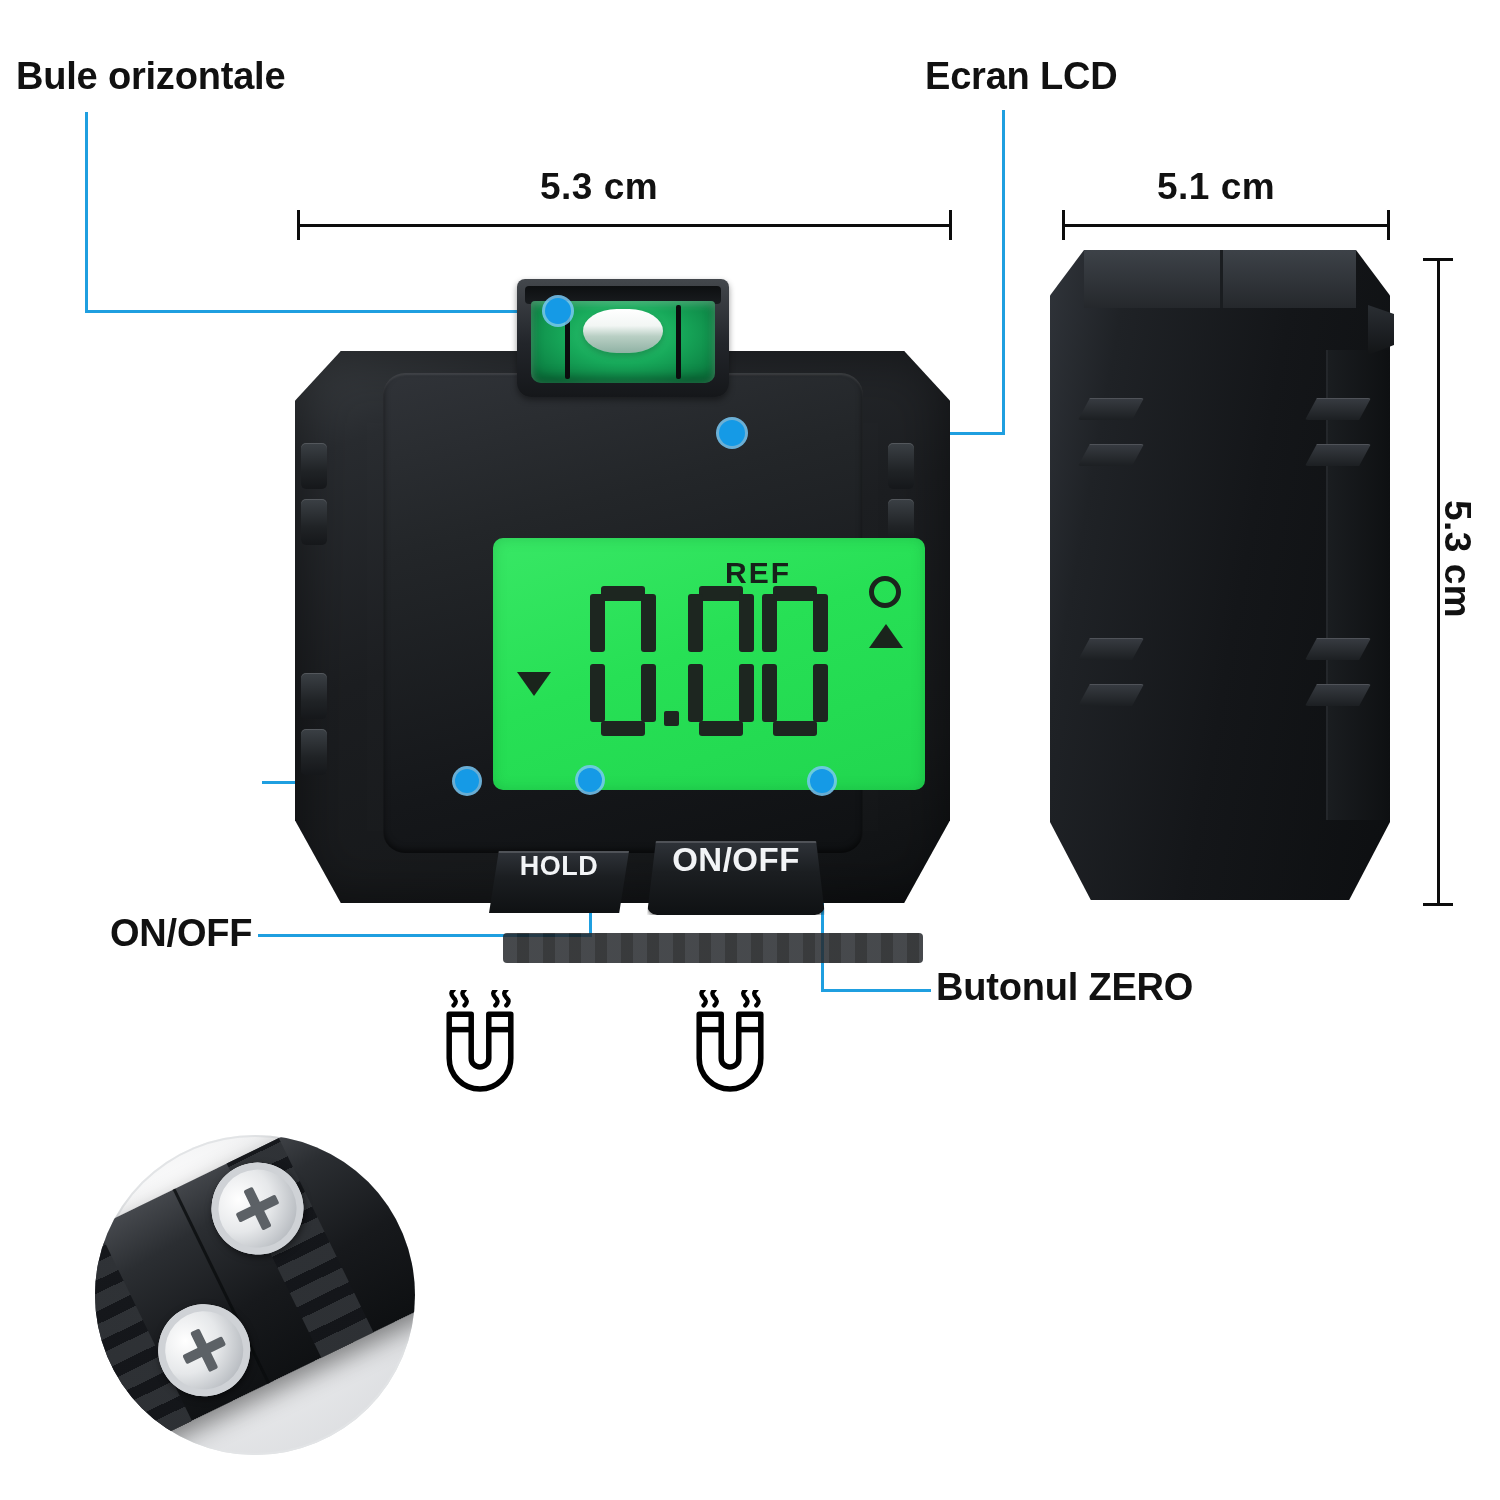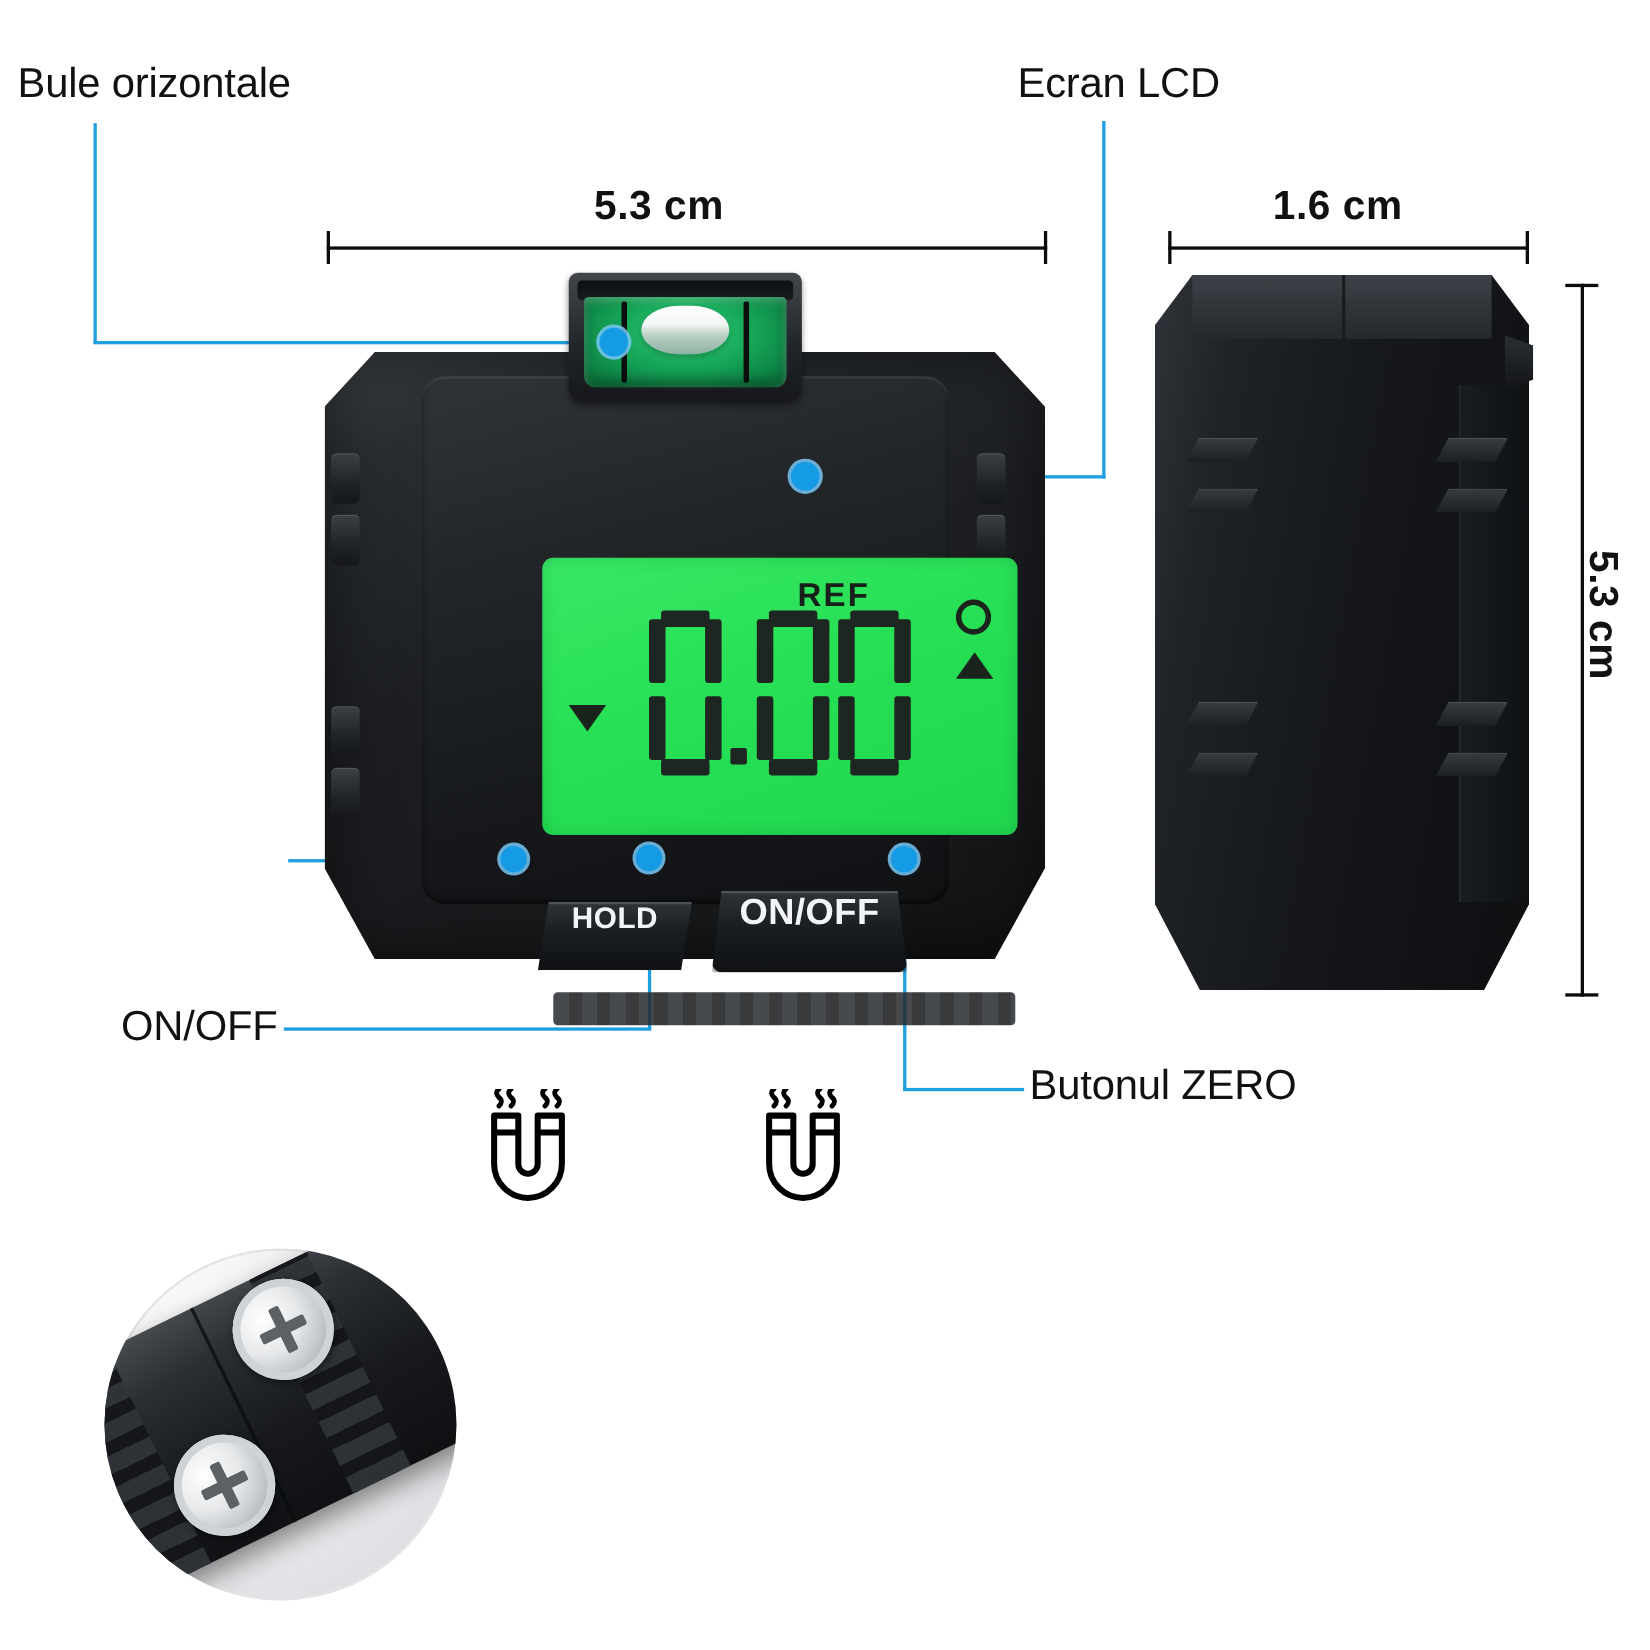--- a/index.html
+++ b/index.html
@@ -10,21 +10,21 @@
     position:relative;
     overflow:hidden;
     color:#111;
   }
   .stage{position:absolute;left:0;top:0;width:1500px;height:1500px;}
   .abs{position:absolute;}
 
   
   .callout-label{
     font-size:38px;
-    font-weight:400;
+    font-weight:700;
     color:#111;
     letter-spacing:-0.2px;
     line-height:1.12;
     white-space:pre-line;
   }
 
   
   .cl-h{position:absolute;height:3px;background:#1f9fe0;}
   .cl-v{position:absolute;width:3px;background:#1f9fe0;}
   .cl-dot{
@@ -39,21 +39,21 @@
   .dim-cap-v{position:absolute;width:3px;background:#0c0c0c;}
   .dim-cap-h{position:absolute;height:3px;background:#0c0c0c;}
   .dim-text{font-size:37px;font-weight:700;color:#111;letter-spacing:0.5px;}
   .dim-text-rot{
     font-size:37px;font-weight:700;color:#111;letter-spacing:0.5px;
     transform:rotate(90deg);transform-origin:left top;white-space:nowrap;
   }
 
   
   .device-front{
-    position:absolute;left:295px;top:242px;width:625px;height:630px;
+    position:absolute;left:295px;top:273px;width:625px;height:630px;
   }
   .df-body{
     position:absolute;left:0;top:78px;width:655px;height:552px;
     background:
       linear-gradient(160deg,#3c4044 0%,#292c30 14%,#1c1e21 45%,#17191b 78%,#0e1012 100%);
     clip-path:polygon(
       7% 0%, 93% 0%, 100% 9%, 100% 85%, 93% 100%,
       7% 100%, 0% 85%, 0% 9%);
     box-shadow:inset 0 0 60px rgba(0,0,0,.55);
   }
@@ -279,21 +279,21 @@
   <div class="abs callout-label" style="left:936px; top:966px;">Butonul ZERO</div>
 
   <div class="dim-h" style="left:297px; top:224px; width:655px;"></div>
   <div class="dim-cap-v" style="left:297px; top:210px; height:30px;"></div>
   <div class="dim-cap-v" style="left:949px; top:210px; height:30px;"></div>
   <div class="abs dim-text" style="left:540px; top:166px;">5.3 cm</div>
 
   <div class="dim-h" style="left:1062px;top:224px; width:328px;"></div>
   <div class="dim-cap-v" style="left:1062px;top:210px; height:30px;"></div>
   <div class="dim-cap-v" style="left:1387px;top:210px; height:30px;"></div>
-  <div class="abs dim-text" style="left:1157px;top:166px;">1.6 cm</div>
+  <div class="abs dim-text" style="left:1157px;top:166px;">5.1 cm</div>
 
   <div class="dim-v" style="left:1437px;top:258px; height:648px;"></div>
   <div class="dim-cap-h" style="left:1423px;top:258px; width:30px;"></div>
   <div class="dim-cap-h" style="left:1423px;top:903px; width:30px;"></div>
   <div class="abs dim-text-rot" style="left:1478px;top:500px;">5.3 cm</div>
 
   <div class="device-front">
 
     <div class="df-shoulder l"></div>
     <div class="df-shoulder r"></div>

